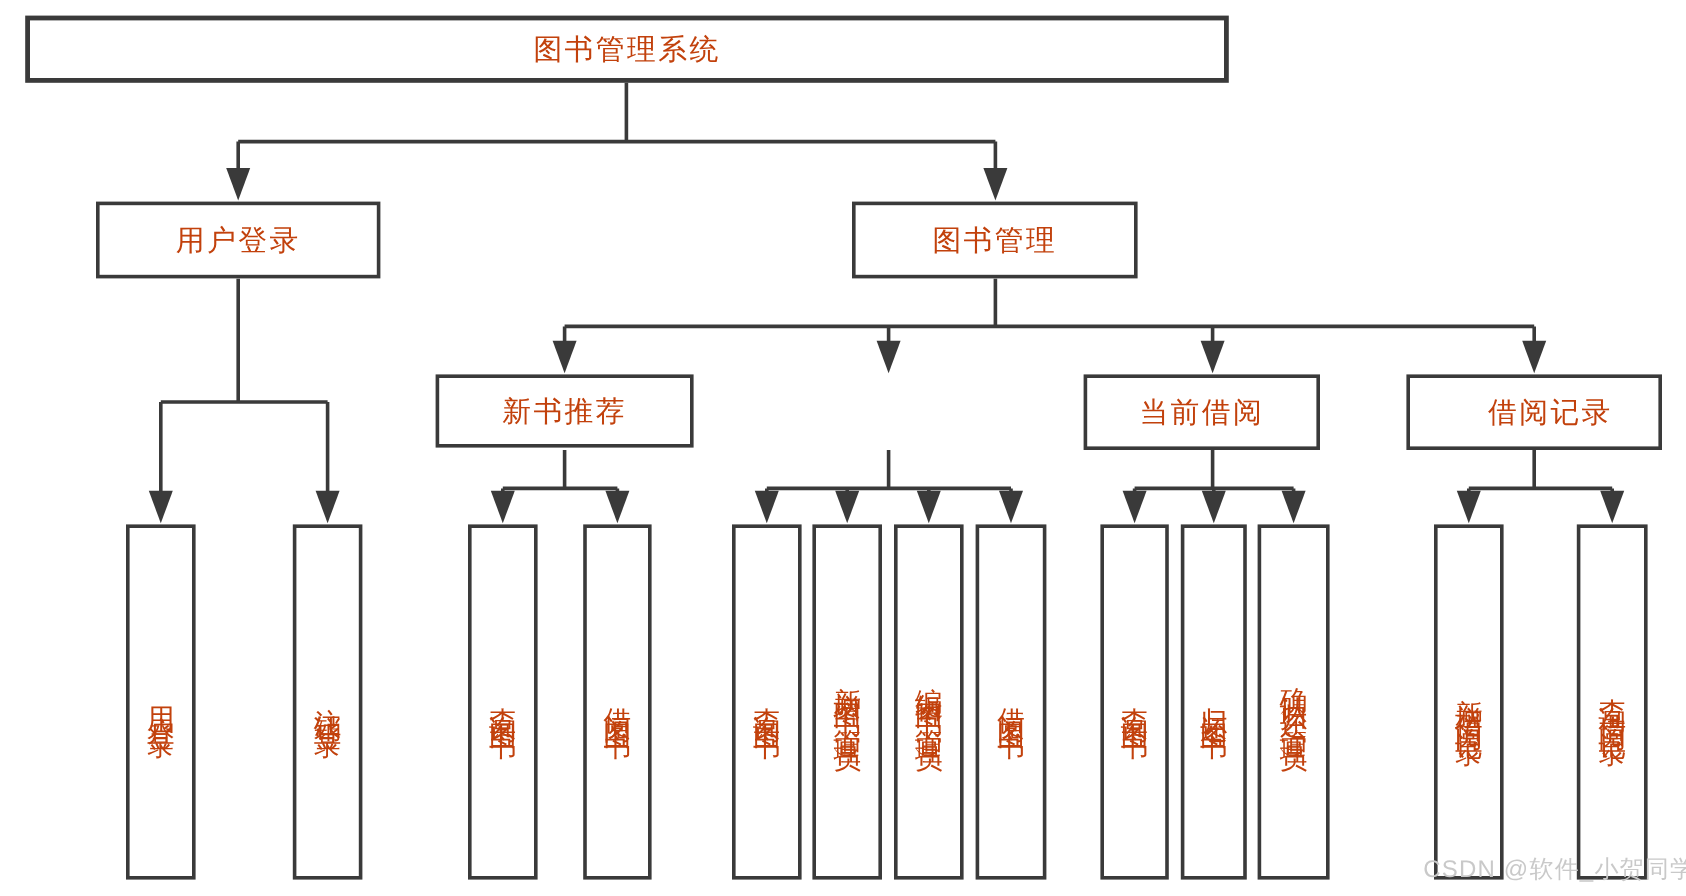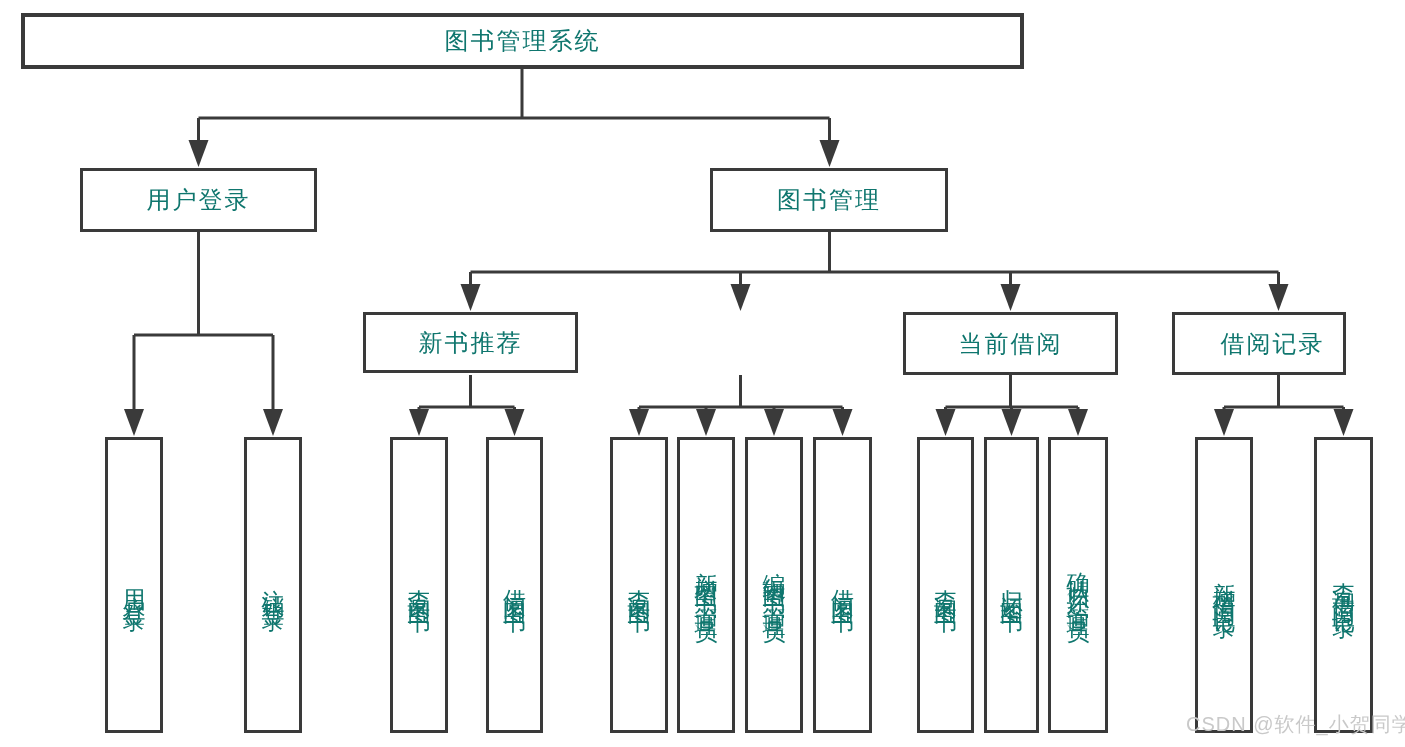--- a/index.html
+++ b/index.html
@@ -12,21 +12,21 @@
   }
   svg.connectors { position:absolute; left:0; top:0; z-index:0; }
   .node {
     position:absolute;
     box-sizing:border-box;
     background:#ffffff;
     border:3px solid #3a3a3a;
     display:flex;
     align-items:center;
     justify-content:center;
-    color:#0f766e;
+    color:#c2410c;
     z-index:1;
   }
   .hbox { font-size:24px; letter-spacing:2px; }
   .root-box { border-width:4px; }
   .vbox .vtext {
     writing-mode:vertical-rl;
     text-orientation:mixed;
     font-size:23px;
     letter-spacing:7px;
     line-height:1;
@@ -94,24 +94,24 @@
   <div class="node hbox" style="left:80px;top:168px;width:237px;height:64px;">
     <span>用户登录</span>
   </div>
   <div class="node hbox" style="left:710px;top:168px;width:238px;height:64px;text-align:center;">
     <span>图书管理</span>
   </div>
 
   <div class="node hbox" style="left:363px;top:312px;width:215px;height:61px;">
     <span>新书推荐</span>
   </div>
-  <div class="node hbox" style="left:903px;top:312px;width:215px;height:63px;">
+  <div class="node hbox" style="left:903px;top:312px;width:197px;height:63px;">
     <span>当前借阅</span>
   </div>
-  <div class="node hbox" style="left:1172px;top:312px;width:174px;height:63px;padding-left:27px;">
+  <div class="node hbox" style="left:1172px;top:312px;width:213px;height:63px;padding-left:27px;">
     <span>借阅记录</span>
   </div>
 
   <div class="node vbox" style="left:105px;top:437px;width:58px;height:296px;">
     <span class="vtext">用户登录</span>
   </div>
   <div class="node vbox" style="left:244px;top:437px;width:58px;height:296px;">
     <span class="vtext">注销登录</span>
   </div>
 

